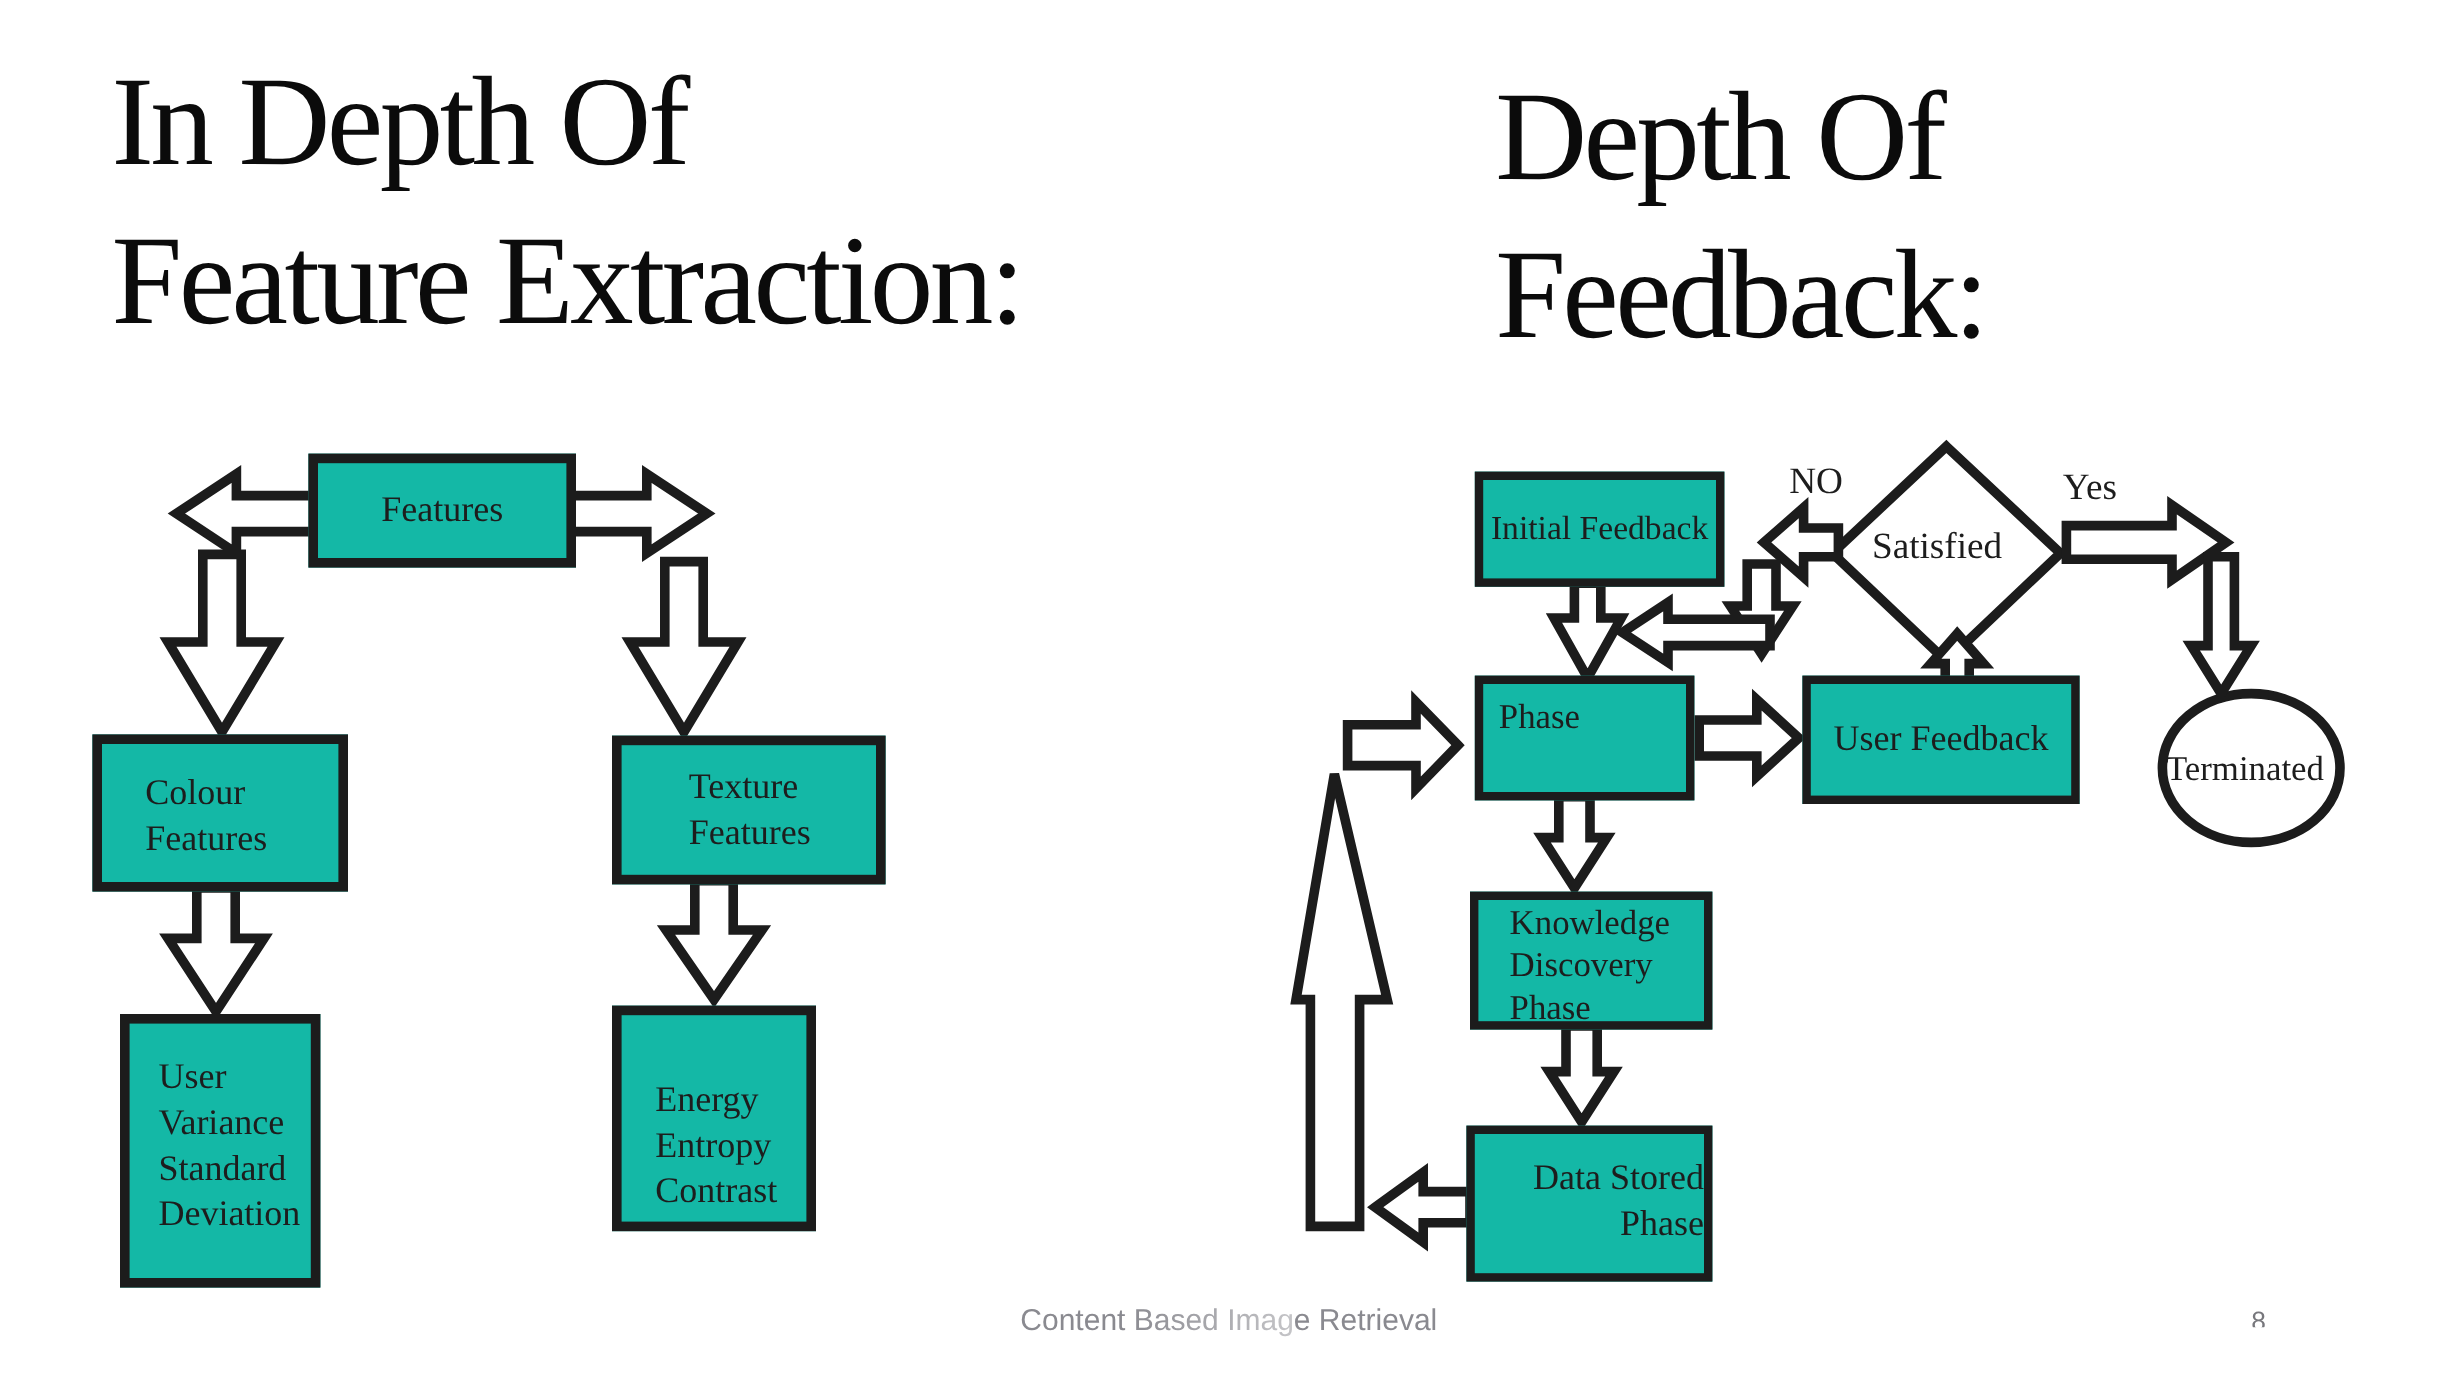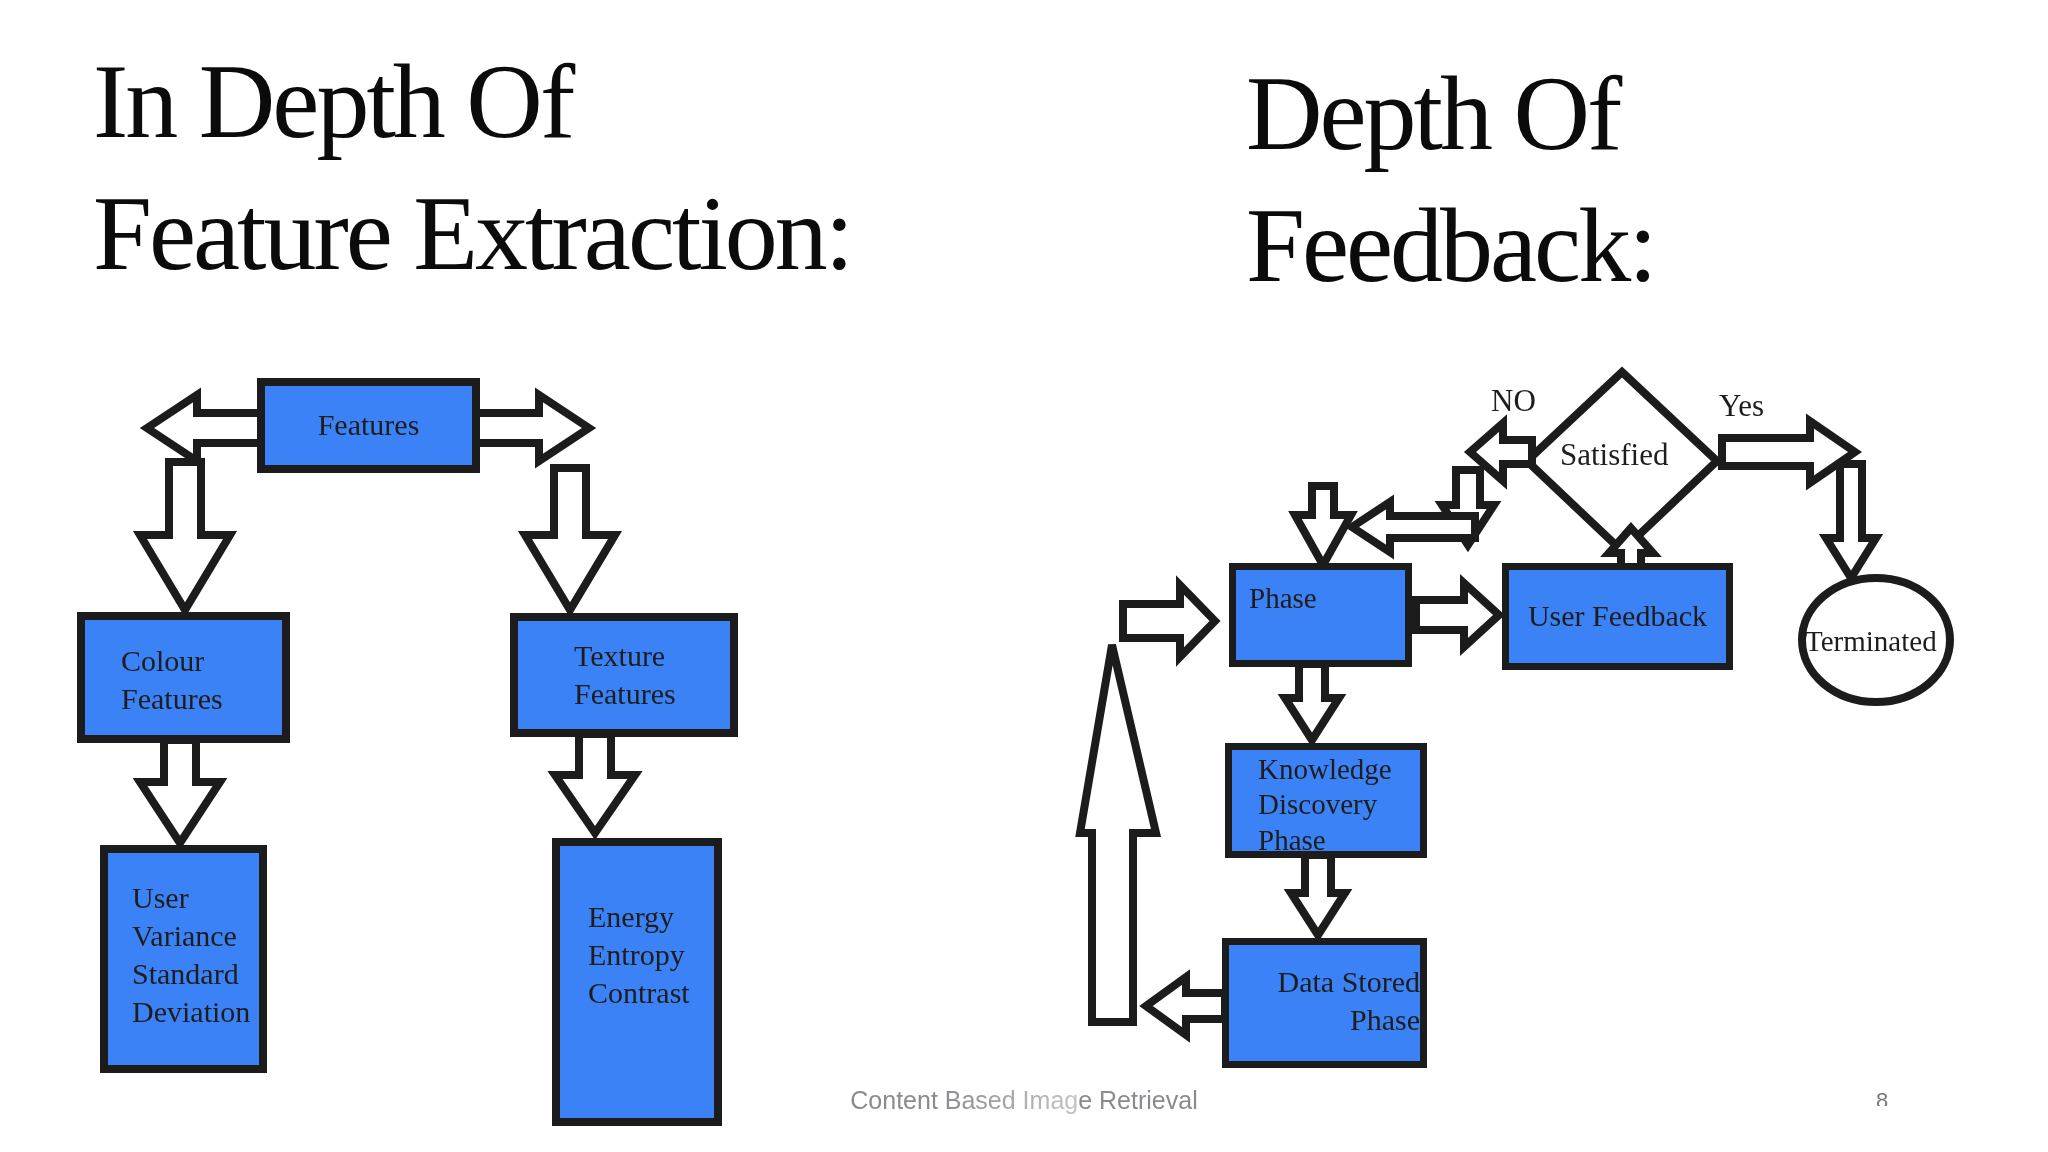--- a/index.html
+++ b/index.html
@@ -26,21 +26,21 @@
   svg.arrows polygon, svg.arrows ellipse{
     fill:#ffffff;
     stroke:#1c1c1c;
     stroke-width:8;
     stroke-linejoin:miter;
   }
   
   .fbox{
     position:absolute;
     box-sizing:border-box;
-    background:#3b82f6;
+    background:#14b8a6;
     border:8px solid #1c1c1c;
     font-family:"Liberation Serif", serif;
     font-size:30px;
     line-height:1.27;
     color:#1d1d1d;
   }
   .fbox.thin{border-width:7px;}
   .fbox span{display:block;}
   .center-text{display:flex;align-items:center;justify-content:center;text-align:center;}
   .lbl{
@@ -141,26 +141,29 @@
     <span>Features</span>
   </div>
 
   <div class="fbox" style="left:100px;top:845px;width:167px;height:228px;padding:26px 0 0 24px;">
     <span>User</span>
     <span>Variance</span>
     <span>Standard</span>
     <span>Deviation</span>
   </div>
 
-  <div class="fbox" style="left:510px;top:838px;width:170px;height:288px;padding:52px 0 12px 28px;margin-left:42px;">
+  <div class="fbox" style="left:510px;top:838px;width:170px;height:188px;padding:52px 0 12px 28px;">
     <span>Energy</span>
     <span>Entropy</span>
     <span>Contrast</span>
   </div>
 
+  <div class="fbox thin center-text" style="left:1229px;top:393px;width:208px;height:96px;font-size:28px;">
+    <span>Initial Feedback</span>
+  </div>
 
   <div class="lbl" style="left:1491px;top:383px;">
     <span>NO</span>
   </div>
 
   <div class="lbl" style="left:1560px;top:437px;">
     <span>Satisfied</span>
   </div>
 
   <div class="lbl" style="left:1719px;top:388px;">

